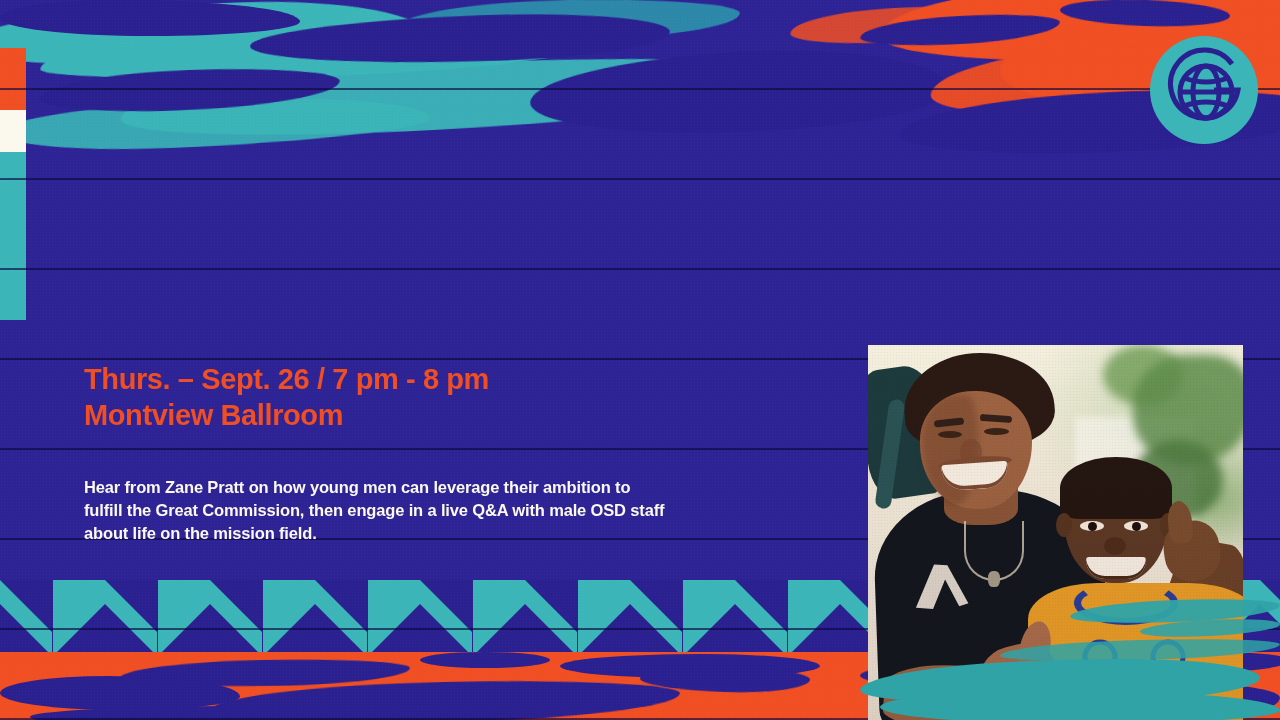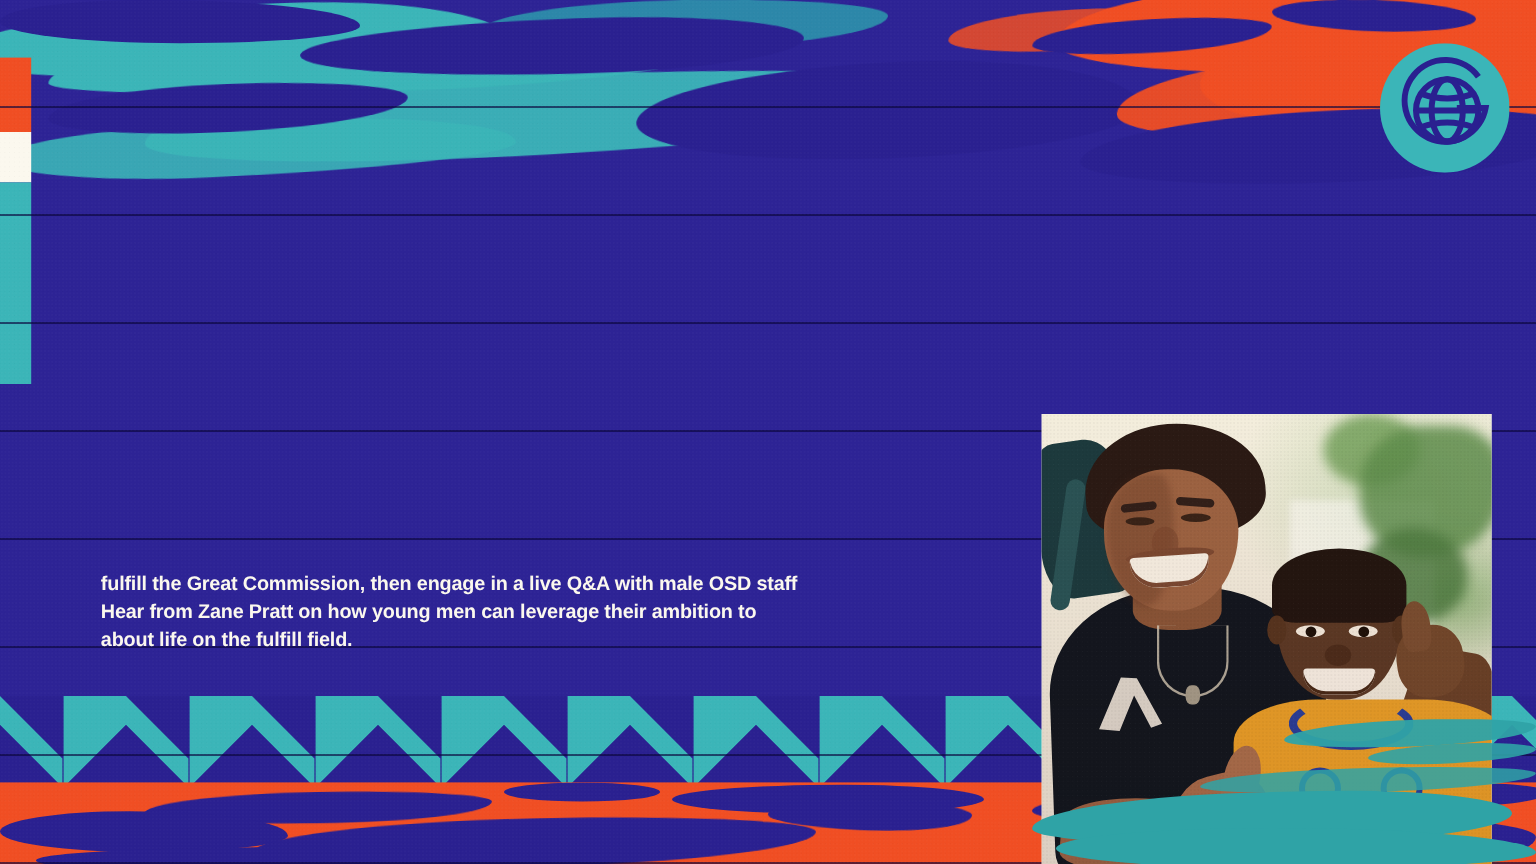--- a/index.html
+++ b/index.html
@@ -566,25 +566,29 @@
   <div class="leftbar">
     <div class="seg-orange"></div>
     <div class="seg-cream"></div>
     <div class="seg-teal"></div>
   </div>
 
   <div class="scanlines"></div>
   <div class="grain"></div>
 
 
+  <div class="eventinfo">
+    <span class="line">Thurs. – Sept. 26 / 7 pm - 8 pm</span>
+    <span class="line">Montview Ballroom</span>
+  </div>
 
   <div class="description">
+    <span class="line">Hear from Zane Pratt on how young men can leverage their ambition to</span>
     <span class="line">fulfill the Great Commission, then engage in a live Q&amp;A with male OSD staff</span>
-    <span class="line">Hear from Zane Pratt on how young men can leverage their ambition to</span>
-    <span class="line">about life on the fulfill field.</span>
+    <span class="line">about life on the mission field.</span>
   </div>
 
   <div class="logo">
     <svg width="108" height="108" viewBox="0 0 108 108" aria-hidden="true">
       <circle cx="54" cy="54" r="54" fill="#3BB5B8"></circle>
       <g fill="none" stroke="#2A2090" stroke-width="5">
 
         <path d="M 82 28 A 34 34 0 1 0 88 54 L 64 54"></path>
 
         <circle cx="56" cy="56" r="26"></circle>

